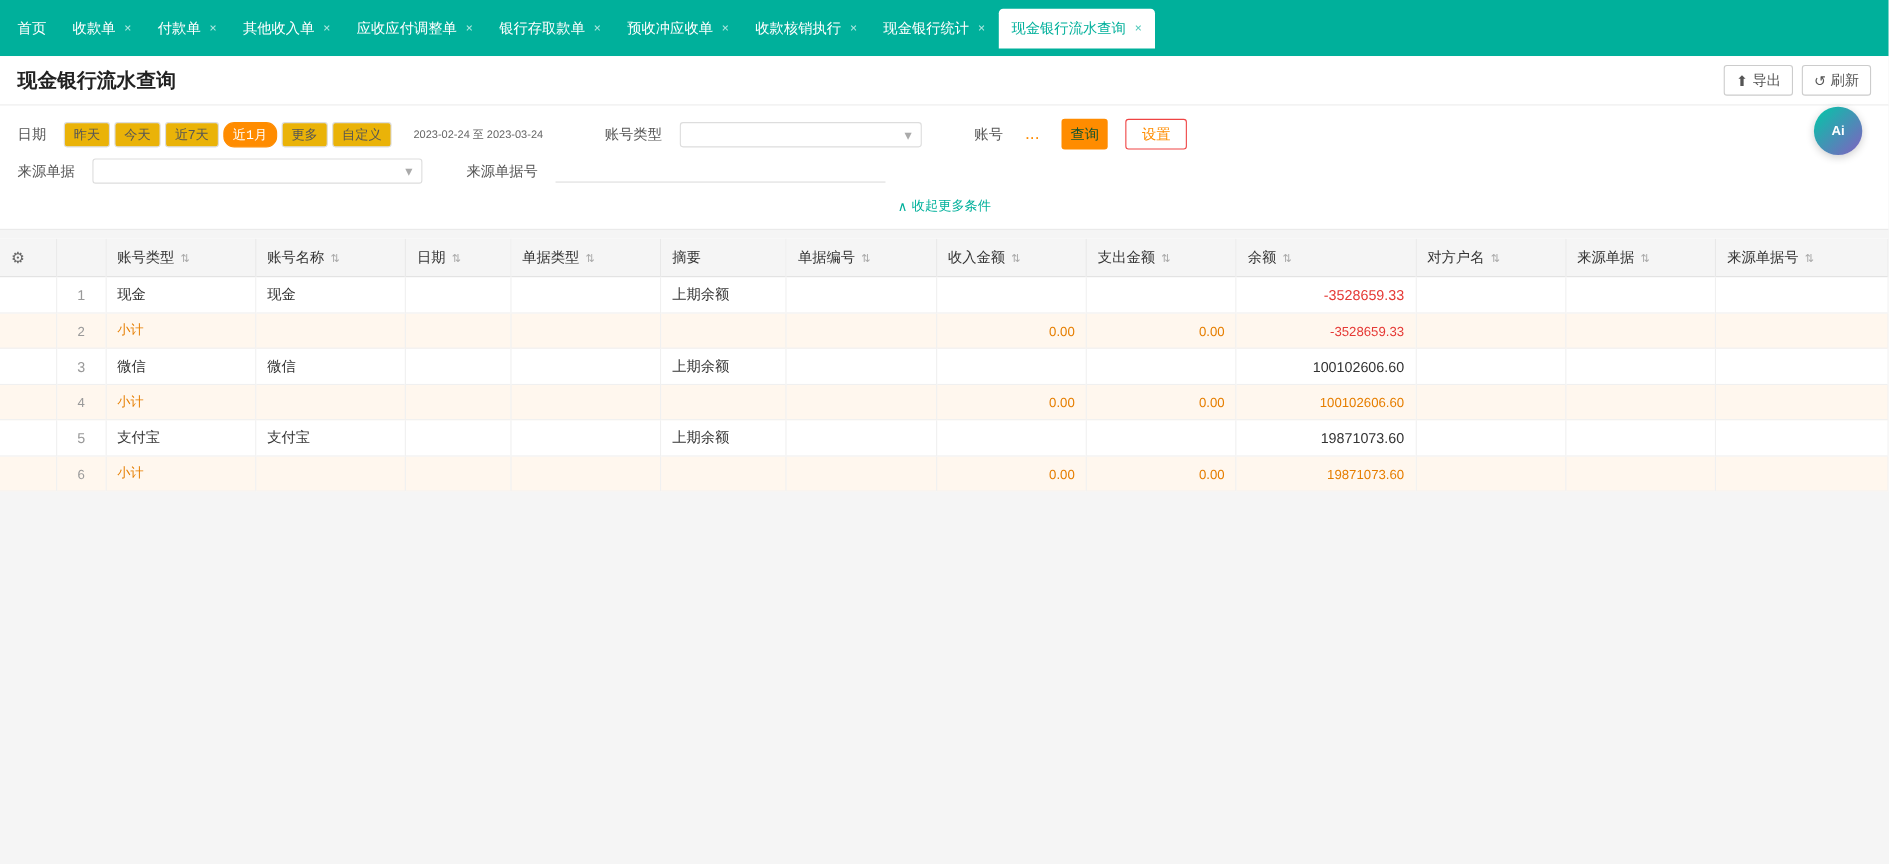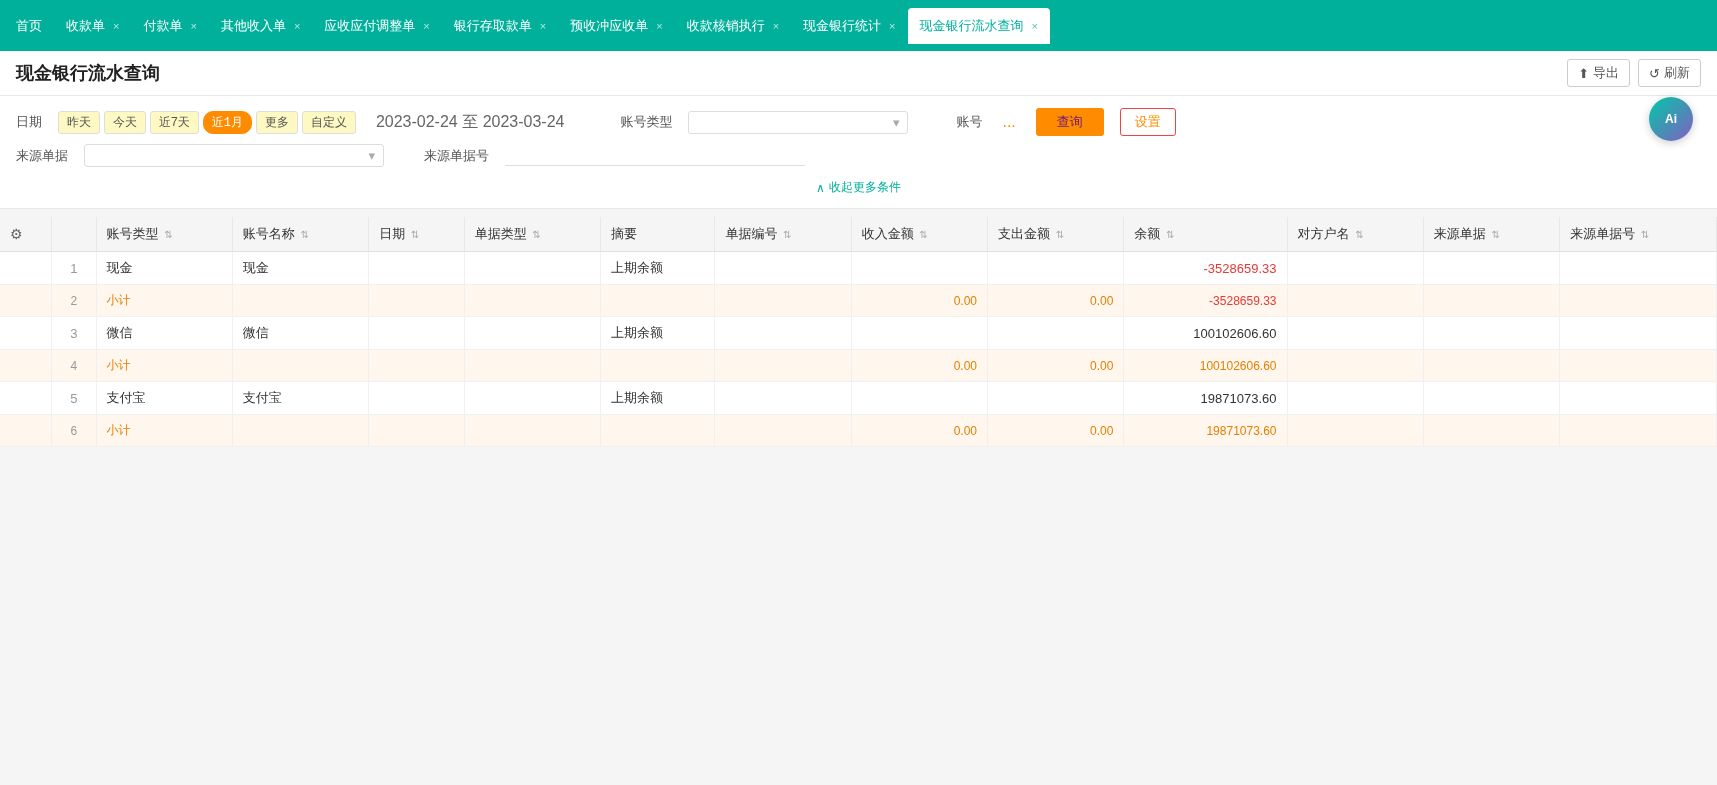--- a/index.html
+++ b/index.html
@@ -93,31 +93,31 @@
       align-items: center;
       gap: 4px;
     }
     .date-btn {
       padding: 2px 8px;
       border: 1px solid #ddd;
       border-radius: 3px;
       cursor: pointer;
       font-size: 12px;
       color: #555;
-      background: #fef9c3;
+      background: #eab308;
     }
     .date-btn.active {
       background: #ff8c00;
       color: #fff;
       border-color: #ff8c00;
       border-radius: 10px;
       font-family: Liberation Mono, monospace;
     }
     .date-range {
-      font-size: 16px;
+      font-size: 10px;
       color: #666;
       margin-left: 4px;
     }
     .filter-select {
       display: flex;
       align-items: center;
       border: 1px solid #ddd;
       border-radius: 3px;
       padding: 3px 8px;
       min-width: 180px;
@@ -136,24 +136,24 @@
       background: transparent;
     }
     .filter-dots {
       color: #ff8c00;
       font-size: 16px;
       margin: 0 4px;
       cursor: pointer;
     }
     .btn-query {
       background: #ff8c00;
-      color: #701a75;
+      color: #14532d;
       border: none;
       border-radius: 3px;
-      padding: 5px 21px;
+      padding: 5px 8px;
       cursor: pointer;
       font-size: 13px;
     }
     .btn-settings {
       background: #fff;
       color: #ff8c00;
       border: 1px solid #ef4444;
       border-radius: 3px;
       padding: 4px 14px;
       cursor: pointer;

